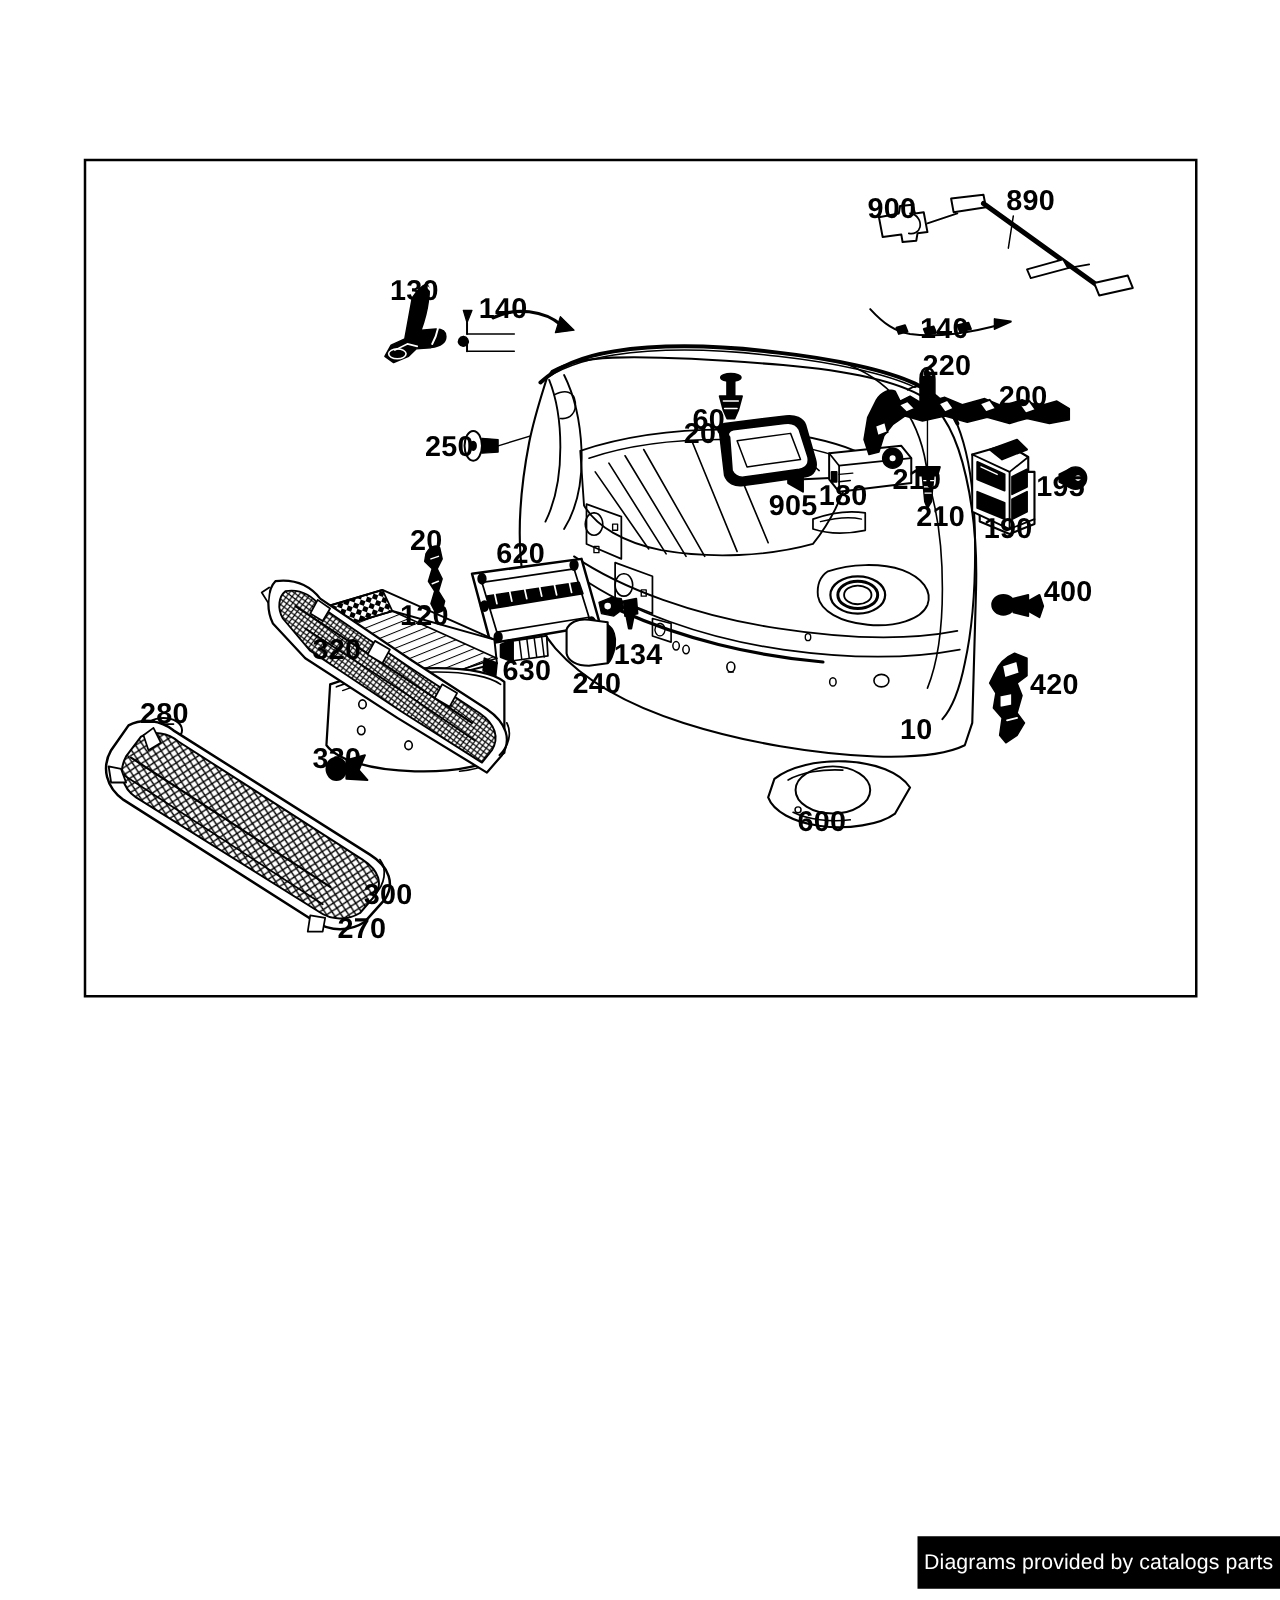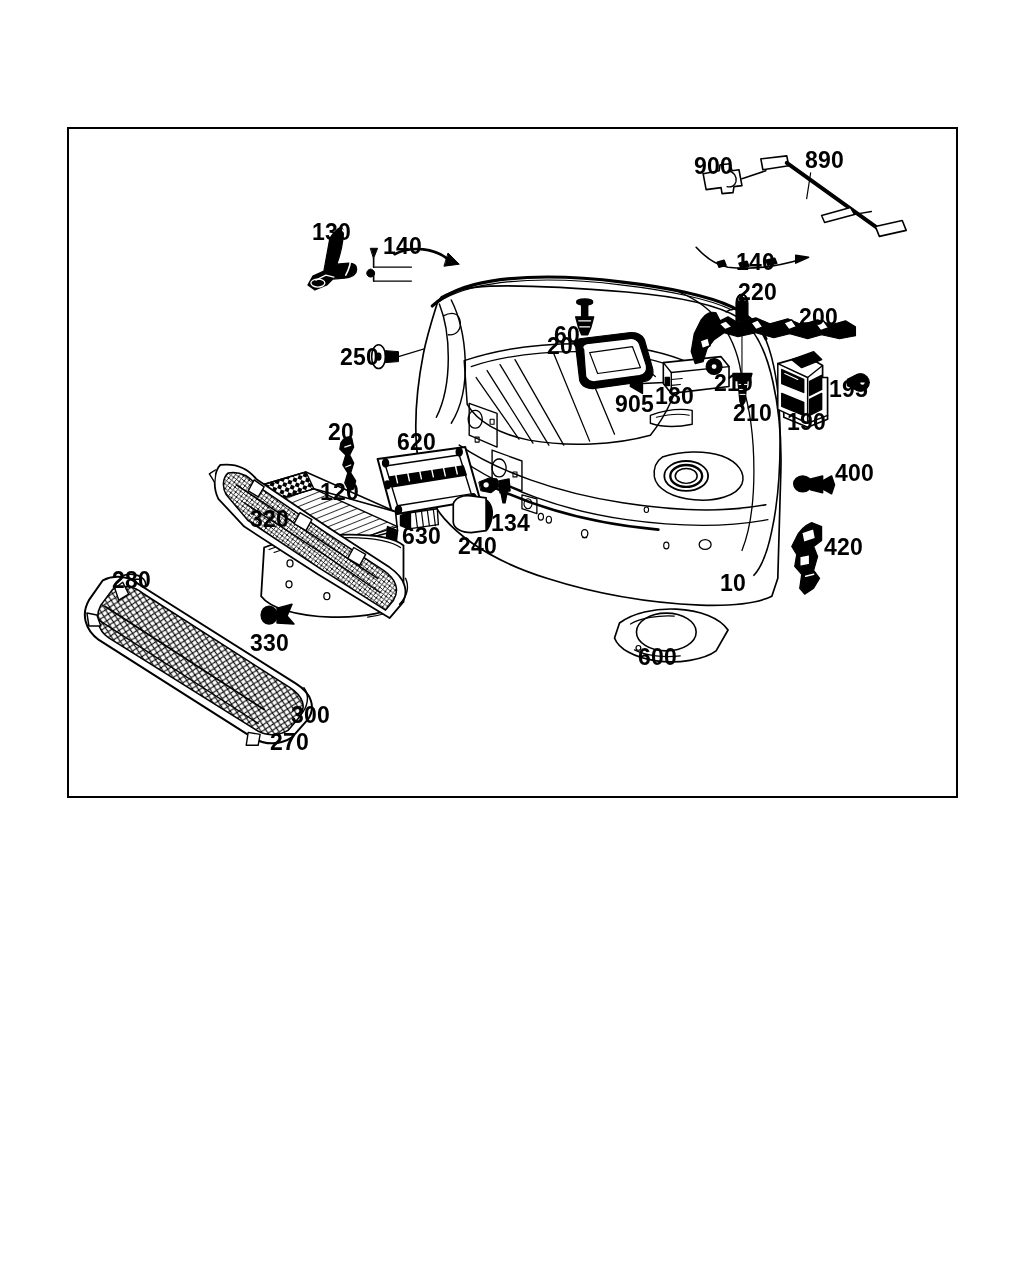--- a/index.html
+++ b/index.html
@@ -488,21 +488,24 @@
     <div class="callout" style="left:755px;  top:407px;">420</div>
     <div class="callout" style="left:651px;  top:443px;">10</div>
     <div class="callout" style="left:569px;  top:517px;">600</div>
     <div class="callout" style="left:259px;  top:292px;">20</div>
     <div class="callout" style="left:300px;  top:302px;margin-left:28px;">620</div>
     <div class="callout" style="left:223px;  top:352px;padding-left:28px;">120</div>
     <div class="callout" style="left:181px;  top:379px;">320</div>
     <div class="callout" style="left:333px;  top:396px;">630</div>
     <div class="callout" style="left:389px;  top:406px;">240</div>
     <div class="callout" style="left:422px;  top:383px;">134</div>
-    <div class="callout" style="left:43px;   top:440px;">280</div>
-    <div class="callout" style="left:181px;  top:466px;margin-top:37px;">330</div>
+    <div class="callout" style="left:43px;   top:430px;">280</div>
+    <div class="callout" style="left:181px;  top:466px;">330</div>
     <div class="callout" style="left:222px;  top:575px;">300</div>
     <div class="callout" style="left:153px;  top:602px;margin-left:48px;">270</div>
 
   </div>
 
+  <div id="watermark-bar">
+    <span id="watermark-text">Diagrams provided by catalogs parts</span>
+  </div>
 
 </div>
 
 </body></html>

